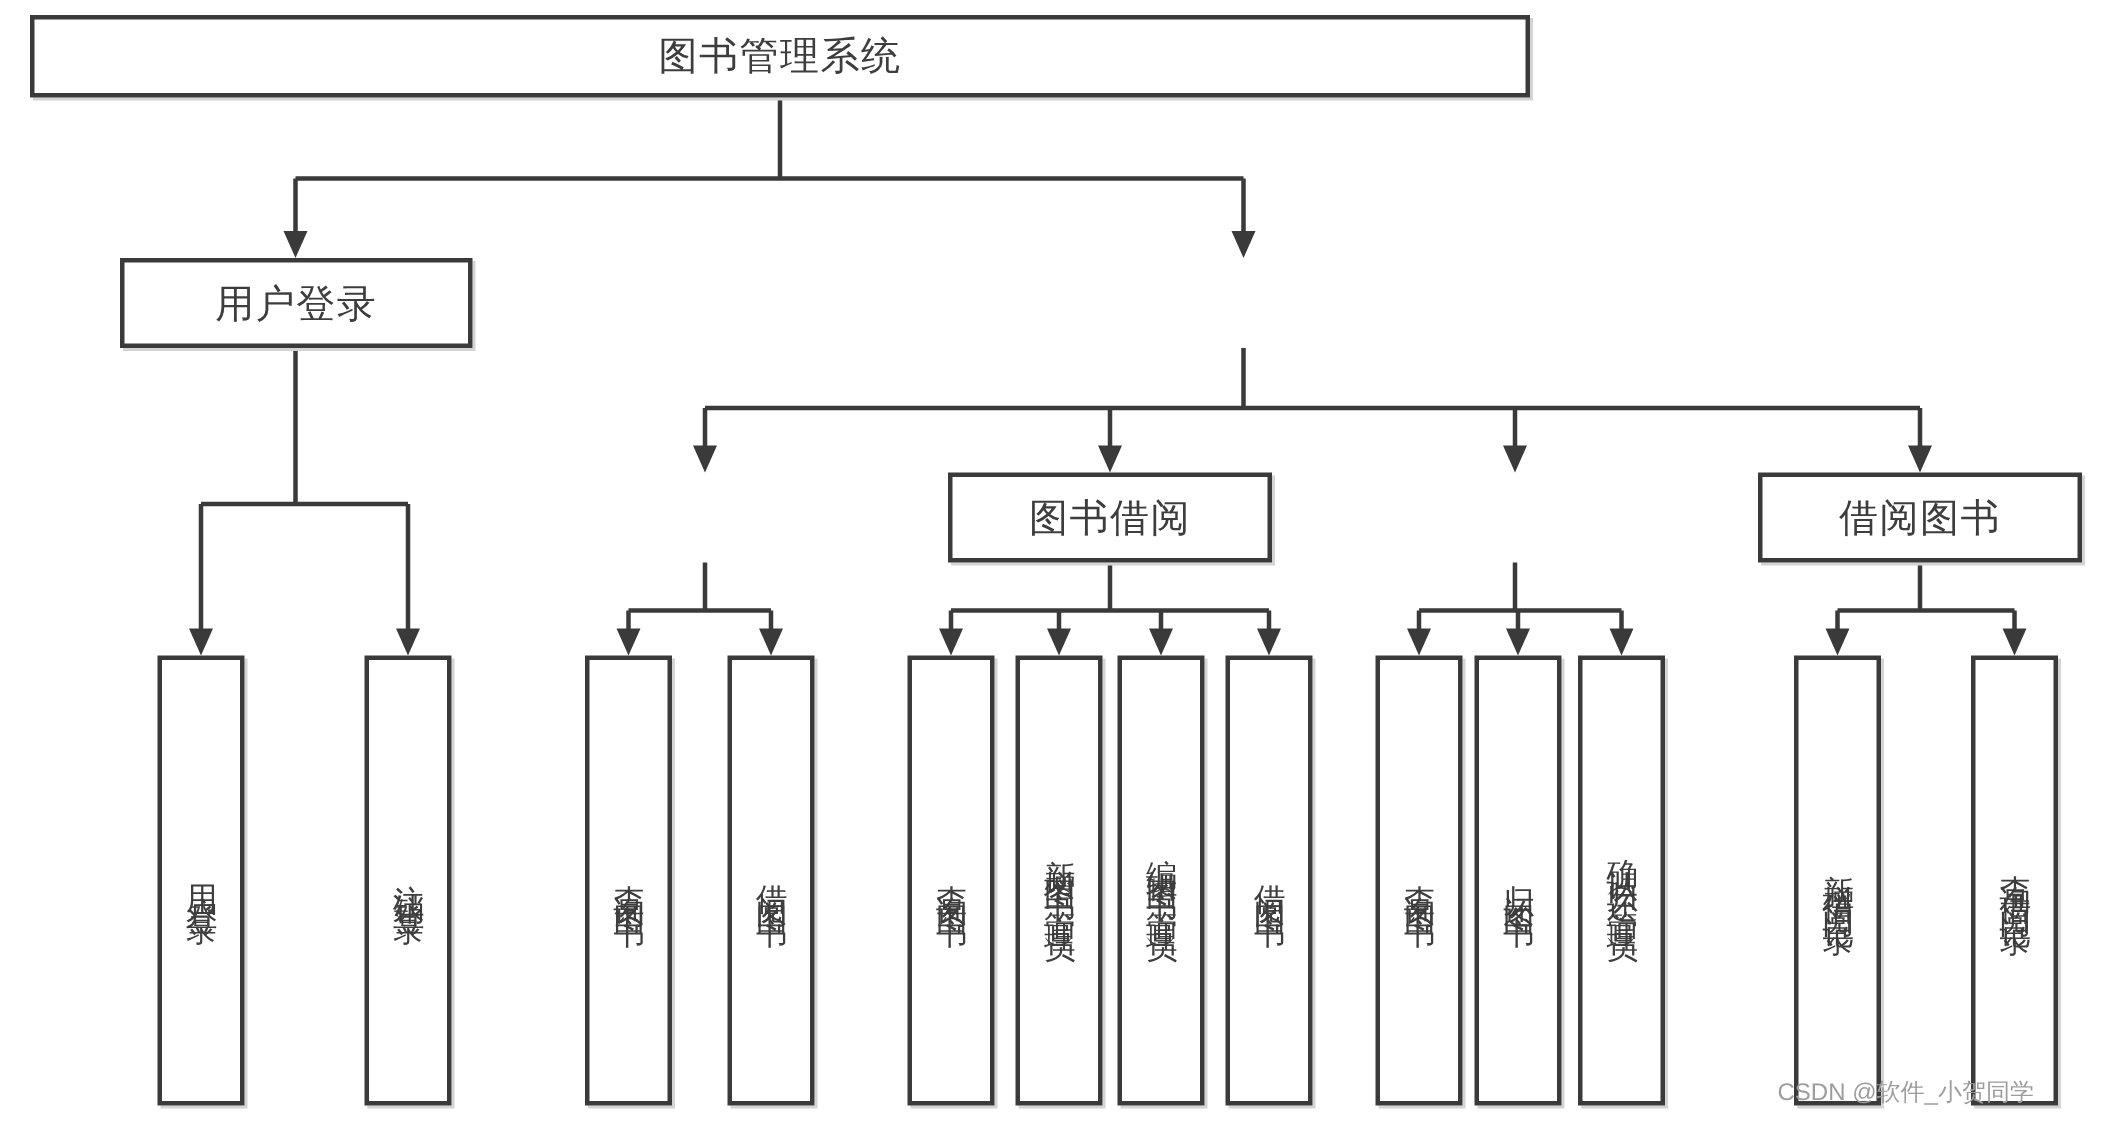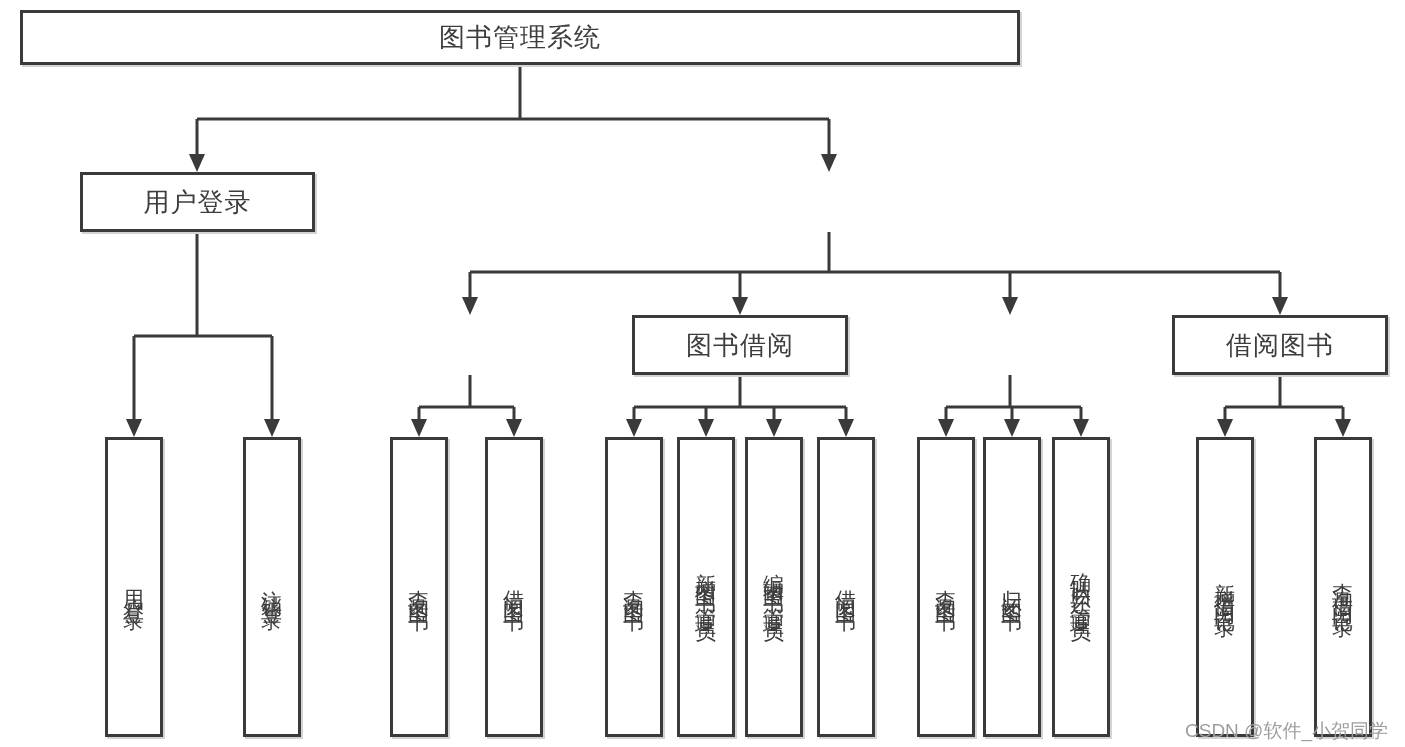--- a/index.html
+++ b/index.html
@@ -41,21 +41,21 @@
     letter-spacing: 7px;
     line-height: 1;
     font-size: 21px;
   }
   .watermark {
     position: absolute;
     left: 1185px;
     top: 718px;
     z-index: 5;
     color: var(--watermark);
-    font-size: 19px;
+    font-size: 16px;
     white-space: nowrap;
   }
 </style>
 </head>
 <body>
 
 <div class="stage">
 
   <svg class="connectors" viewBox="0 0 1405 747" xmlns="http://www.w3.org/2000/svg">
 

